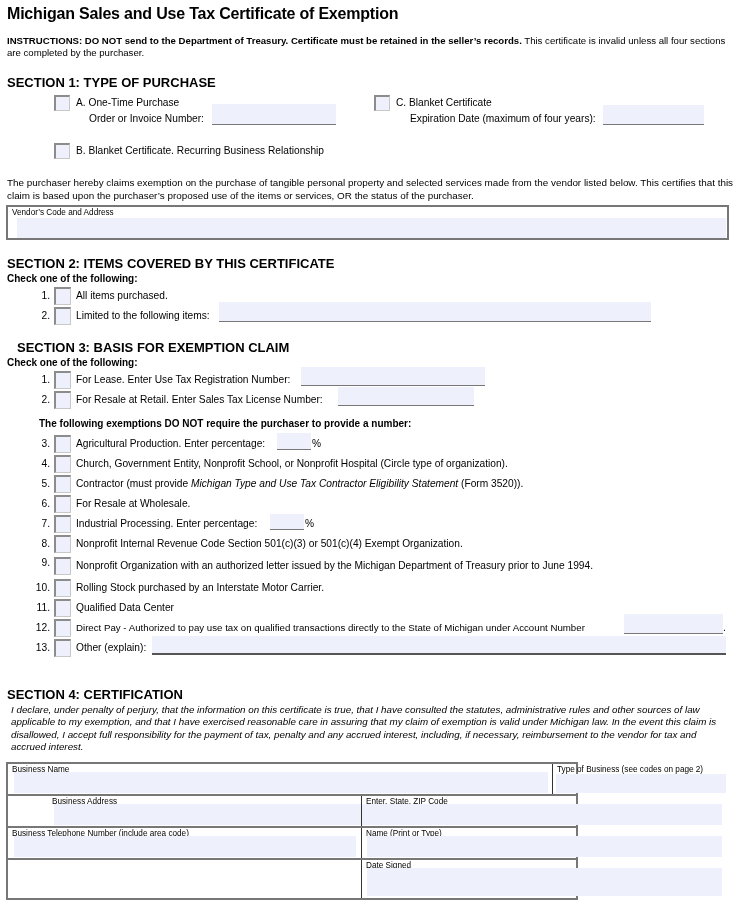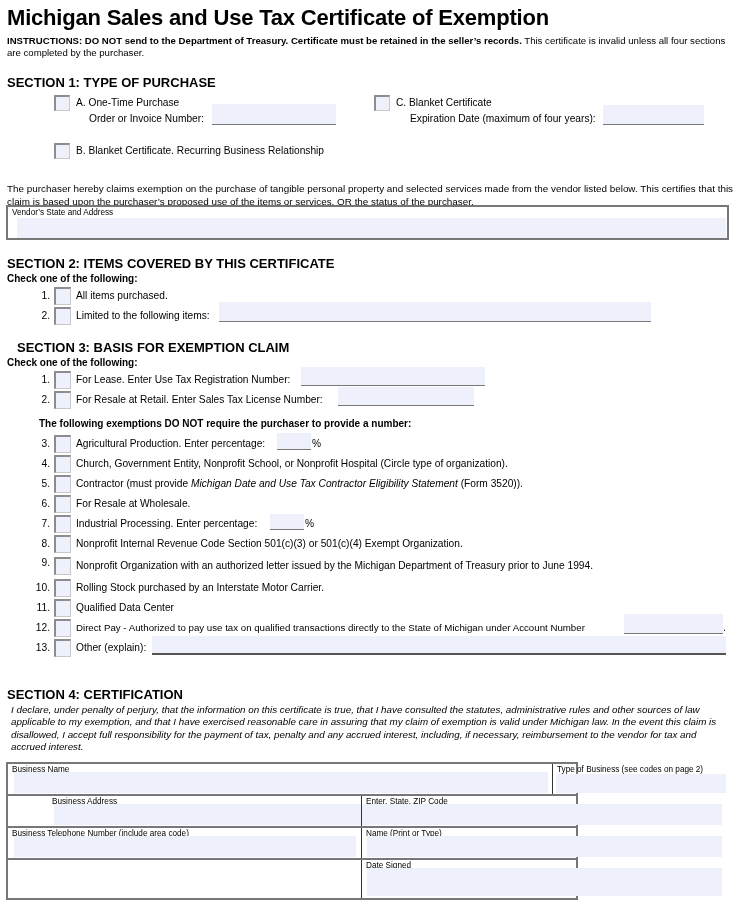--- a/index.html
+++ b/index.html
@@ -1,21 +1,21 @@
 <!DOCTYPE html>
 <html><head>
 <meta charset="utf-8">
 <style>
   html, body { margin: 0; padding: 0; background: #ffffff; }
   body {
     width: 741px; height: 909px; position: relative; overflow: hidden;
     font-family: "Liberation Sans", sans-serif; color: #000;
   }
   .abs { position: absolute; }
-  .title { left: 7px; top: 5px; font-size: 22px; font-weight: bold; letter-spacing: -0.2px; }
+  .title { left: 7px; top: 5px; font-size: 16px; font-weight: bold; letter-spacing: -0.2px; }
   .instr { left: 7px; top: 35px; width: 725px; font-size: 9.6px; line-height: 12px; }
   .instr b { font-weight: bold; }
   .sec-head { font-size: 13px; font-weight: bold; left: 7px; }
   .sub-head { font-size: 10px; font-weight: bold; left: 7px; }
   .txt { font-size: 10.2px; white-space: nowrap; }
   .cb {
     width: 16px; height: 16px; box-sizing: border-box;
     background: #eef0fc;
     border-top: 2px solid #8c8c8c; border-left: 2px solid #8c8c8c;
     border-right: 1px solid #c8c8c8; border-bottom: 1px solid #c8c8c8;
@@ -55,24 +55,24 @@
 <input class="abs field" style="left: 212px; top: 104px; width: 124px; height: 21px;" value="">
 
 <div class="abs cb" style="left:374px; top:95px;"></div>
 <div class="abs txt" style="left:396px; top:97px;">C. Blanket Certificate</div>
 <div class="abs txt" style="left:410px; top:113px;">Expiration Date (maximum of four years):</div>
 <input class="abs field" style="left: 603px; top: 105px; width: 101px; height: 20px;" value="">
 
 <div class="abs cb" style="left:54px; top:143px;"></div>
 <div class="abs txt" style="left:76px; top:145px;">B. Blanket Certificate. Recurring Business Relationship</div>
 
-<div class="abs para" style="top:177px;margin-top:6px;">The purchaser hereby claims exemption on the purchase of tangible personal property and selected services made from the vendor listed below. This certifies that this claim is based upon the purchaser’s proposed use of the items or services, OR the status of the purchaser.</div>
+<div class="abs para" style="top:177px;">The purchaser hereby claims exemption on the purchase of tangible personal property and selected services made from the vendor listed below. This certifies that this claim is based upon the purchaser’s proposed use of the items or services, OR the status of the purchaser.</div>
 
 <div class="abs box" style="left:6px; top:205px; width:723px; height:35px;">
-  <div class="box-label">Vendor’s State and Address</div>
+  <div class="box-label">Vendor’s Code and Address</div>
   <input class="box-fill field" style="left: 9px; top: 11px; width: 709px; height: 20px; border: none;" value="">
 </div>
 
 <div class="abs sec-head" style="top:256px;">SECTION 2: ITEMS COVERED BY THIS CERTIFICATE</div>
 <div class="abs sub-head" style="top:273px;">Check one of the following:</div>
 
 <div class="abs num" style="left:28px; top:290px;">1.</div>
 <div class="abs cb small" style="left:54px; top:287px;"></div>
 <div class="abs txt" style="left:76px; top:290px;">All items purchased.</div>
 
@@ -101,21 +101,21 @@
 <div class="abs txt" style="left:76px; top:438px;">Agricultural Production. Enter percentage:</div>
 <input class="abs field" style="left: 277px; top: 433px; width: 34px; height: 17px;" value="">
 <div class="abs txt" style="left:312px; top:438px;">%</div>
 
 <div class="abs num" style="left:28px; top:458px;">4.</div>
 <div class="abs cb small" style="left:54px; top:455px;"></div>
 <div class="abs txt" style="left:76px; top:458px;">Church, Government Entity, Nonprofit School, or Nonprofit Hospital (Circle type of organization).</div>
 
 <div class="abs num" style="left:28px; top:478px;">5.</div>
 <div class="abs cb small" style="left:54px; top:475px;"></div>
-<div class="abs txt" style="left:76px; top:478px;"><span>Contractor (must provide </span><i class="it">Michigan Date and Use Tax Contractor Eligibility Statement</i><span> (Form 3520)).</span></div>
+<div class="abs txt" style="left:76px; top:478px;"><span>Contractor (must provide </span><i class="it">Michigan Type and Use Tax Contractor Eligibility Statement</i><span> (Form 3520)).</span></div>
 
 <div class="abs num" style="left:28px; top:498px;">6.</div>
 <div class="abs cb small" style="left:54px; top:495px;"></div>
 <div class="abs txt" style="left:76px; top:498px;">For Resale at Wholesale.</div>
 
 <div class="abs num" style="left:28px; top:518px;">7.</div>
 <div class="abs cb small" style="left:54px; top:515px;"></div>
 <div class="abs txt" style="left:76px; top:518px;">Industrial Processing. Enter percentage:</div>
 <input class="abs field" style="left: 270px; top: 514px; width: 34px; height: 16px;" value="">
 <div class="abs txt" style="left:305px; top:518px;">%</div>

